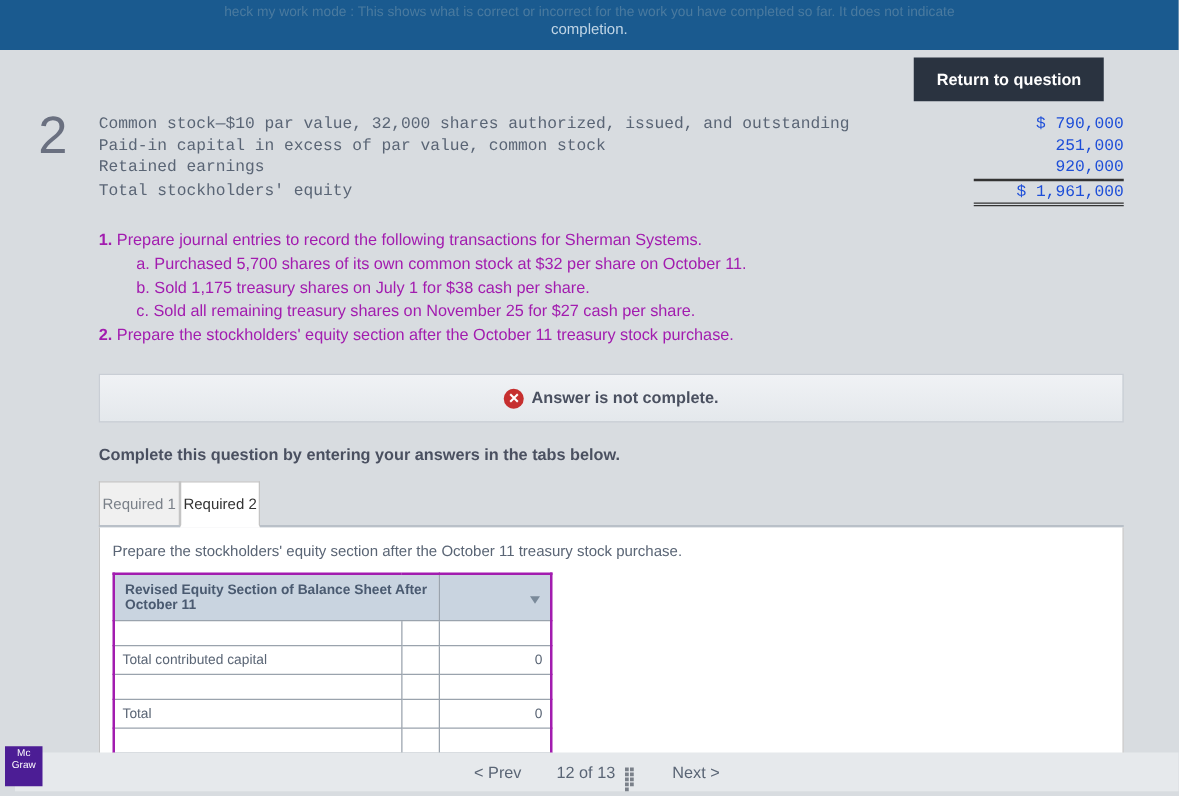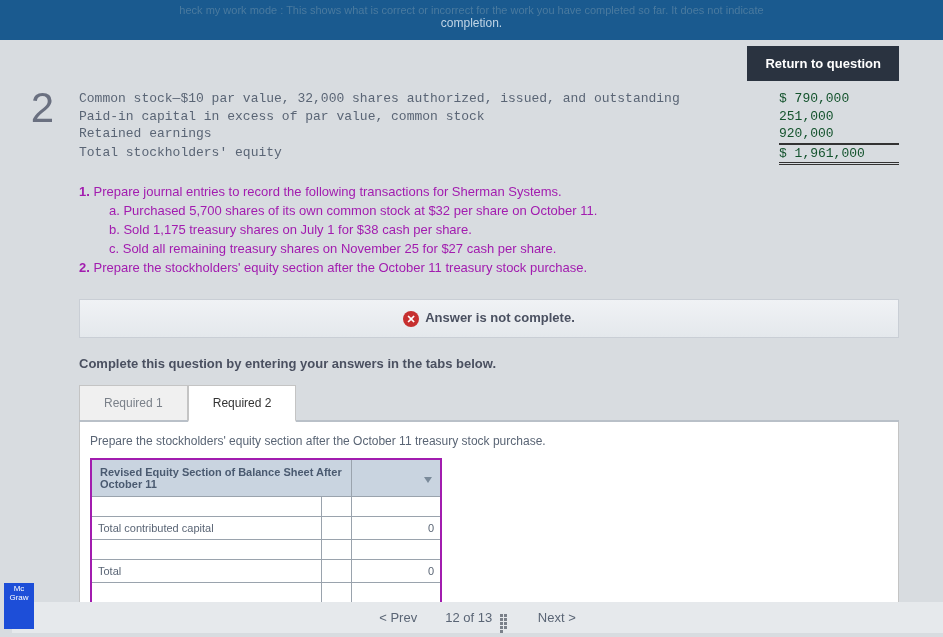--- a/index.html
+++ b/index.html
@@ -16,21 +16,21 @@
     .top-strip {
       background: #1a5a8f;
       color: #c0d5e6;
       padding: 4px 0 10px;
       text-align: center;
       font-size: 12px;
     }
     .top-strip .faded { color: #4a7a9f; font-size: 11px; }
     .return-btn {
       position: absolute;
-      right: 44px;
+      right: 60px;
       top: 46px;
       background: #2a3340;
       color: #fff;
       padding: 10px 18px;
       border: none;
       font-weight: bold;
       font-size: 13px;
       cursor: pointer;
     }
     .qnum {
@@ -49,21 +49,21 @@
       top: 90px;
       width: 820px;
     }
     .equity-block {
       font-family: "Courier New", monospace;
       font-size: 13px;
       color: #5a6575;
       line-height: 1.35;
     }
     .eq-row { display: flex; justify-content: space-between; }
-    .eq-row .amt { min-width: 120px; color: #14532d;}
+    .eq-row .amt { text-align: right; min-width: 120px; color: #1d4ed8;}
     .eq-row .amt.total { border-top: 1px solid #333; border-bottom: 3px double #333;}
     .instr { margin-top: 18px; color: #a21caf; line-height: 1.45; font-size: 13px;}
     .instr .num { font-weight: bold; }
     .instr .sub { padding-left: 30px;}
     .alert-bar {
       margin-top: 22px;
       background: linear-gradient(#f0f2f5,#e4e8ec);
       border: 1px solid #c9ced5;
       padding: 10px;
       text-align: center;
@@ -73,21 +73,21 @@
     .alert-icon {
       display:inline-block;
       width:16px;height:16px;border-radius:50%;
       background:#c62f2f;color:#fff;
       line-height:16px;font-size:11px;text-align:center;
       margin-right:6px;vertical-align:middle;
     }
     .hint { margin: 18px 0 14px; font-weight: bold; color: #4a5060; font-size: 13px;}
     .tabs { display:flex; border-bottom:2px solid #b9c0c8;}
     .tab {
-      padding: 10px 24px;
+      padding: 10px 2px;
       background:#f0f0f0;
       border:1px solid #c4c4c4;
       border-bottom:none;
       color:#7a8089;
       font-size:12px;
       cursor:pointer;
     }
     .tab.active {
       background:#fff;
       color:#333;
@@ -139,21 +139,21 @@
       gap:28px;
       padding:8px 0;
       font-size:13px;
       color:#5a6575;
     }
     .pager .navbtn{cursor:pointer;}
     .pager .gridico{display:inline-block;width:10px;height:10px;margin-left:4px;vertical-align:middle;}
     .pager .gridico span{display:inline-block;width:3px;height:3px;background:#7a8089;margin:0 1px 1px 0;float:left;}
     .mc-logo {
       position:absolute;left:4px;bottom:8px;
-      width:30px;height:46px;background:#1d4ed8;color:#fff;
+      width:30px;height:32px;background:#4c1d95;color:#fff;
       font-size:8px;line-height:1.1;text-align:center;padding-top:2px;
     }
   </style>
 </head>
 <body>
 
 <div class="top-strip">
   <div class="faded">heck my work mode : This shows what is correct or incorrect for the work you have completed so far. It does not indicate</div>
   <div>completion.</div>
 </div>

